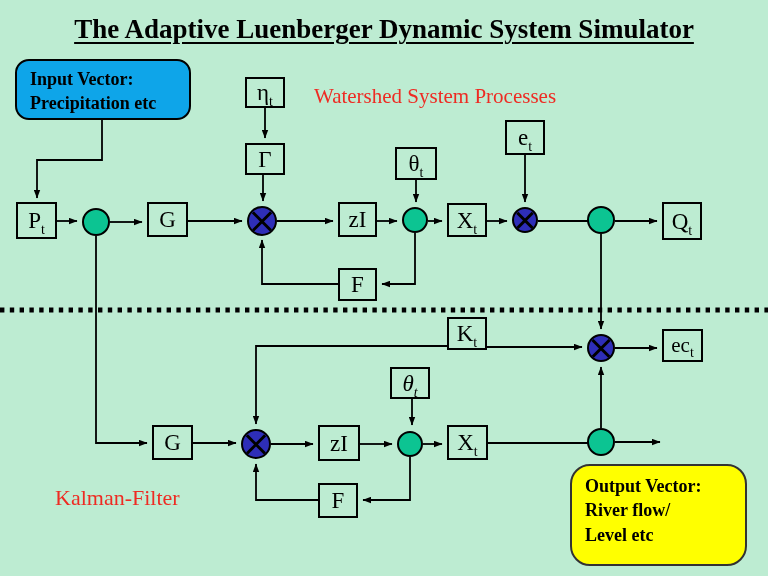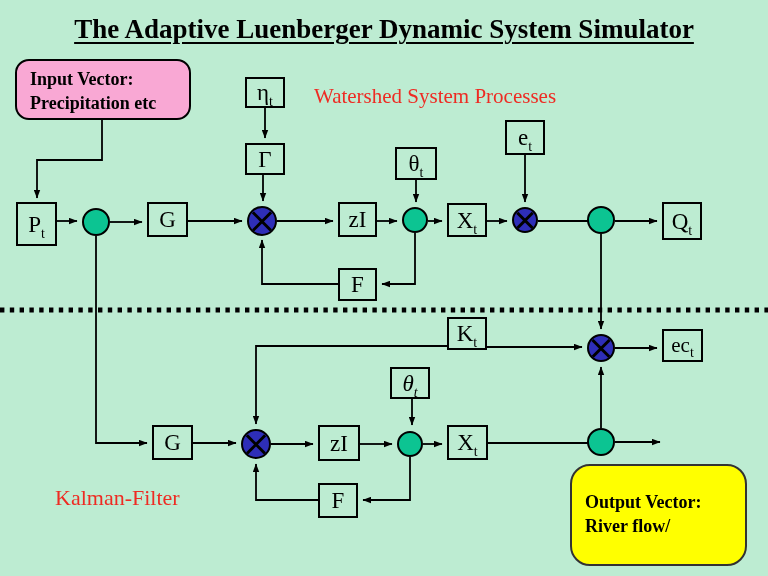--- a/index.html
+++ b/index.html
@@ -33,25 +33,25 @@
   }
   .xbar{position:absolute;left:0;top:50%;width:100%;height:3px;margin-top:-1.5px;background:#000;}
   .xbar.a{transform:rotate(45deg);}
   .xbar.b{transform:rotate(-45deg);}
   .callout{
     position:absolute;border:2px solid #000;box-sizing:border-box;
     font-weight:bold;font-size:18px;color:#000;line-height:1.35;
   }
   .callout.input{
     left:15px;top:59px;width:176px;height:61px;border-radius:14px;
-    background:#f9a8d4;padding:6px 0 0 13px;
+    background:#0ea5e9;padding:6px 0 0 13px;
   }
   .callout.output{
     left:570px;top:464px;width:177px;height:102px;border-radius:20px;
-    background:#ffff00;border-color:#333;padding:24px 13px 0 13px;font-size:18px;
+    background:#ffff00;border-color:#333;padding:8px 13px 0 13px;font-size:18px;
   }
   .callout.output .r{text-align:left;}
   .redlabel{position:absolute;color:#ee2b23;line-height:1;}
   #watershed{left:314px;top:86px;font-size:21px;}
   #kalman{left:55px;top:487px;font-size:22px;}
 </style>
 </head>
 <body>
 
 <div id="slide">
@@ -111,23 +111,24 @@
   <div class="redlabel" id="kalman">Kalman-Filter</div>
 
   <div class="callout input">
     <div>Input Vector:</div>
     <div>Precipitation etc</div>
   </div>
 
   <div class="callout output">
     <div>Output Vector:</div>
     <div class="r">River flow/</div>
-  </div>
-
-  <div class="box" style="left:16px;top:202px;width:41px;height:44px">
+    <div class="r">Level etc</div>
+  </div>
+
+  <div class="box" style="left:16px;top:202px;width:41px;height:37px">
     <span><span>P</span><sub>t</sub></span>
   </div>
   <div class="box" style="left:245px;top:77px;width:40px;height:31px">
     <span><span>η</span><sub>t</sub></span>
   </div>
   <div class="box" style="left:245px;top:143px;width:40px;height:32px">
     <span><span>Γ</span><sub></sub></span>
   </div>
   <div class="box" style="left:147px;top:202px;width:41px;height:35px">
     <span><span>G</span><sub></sub></span>

